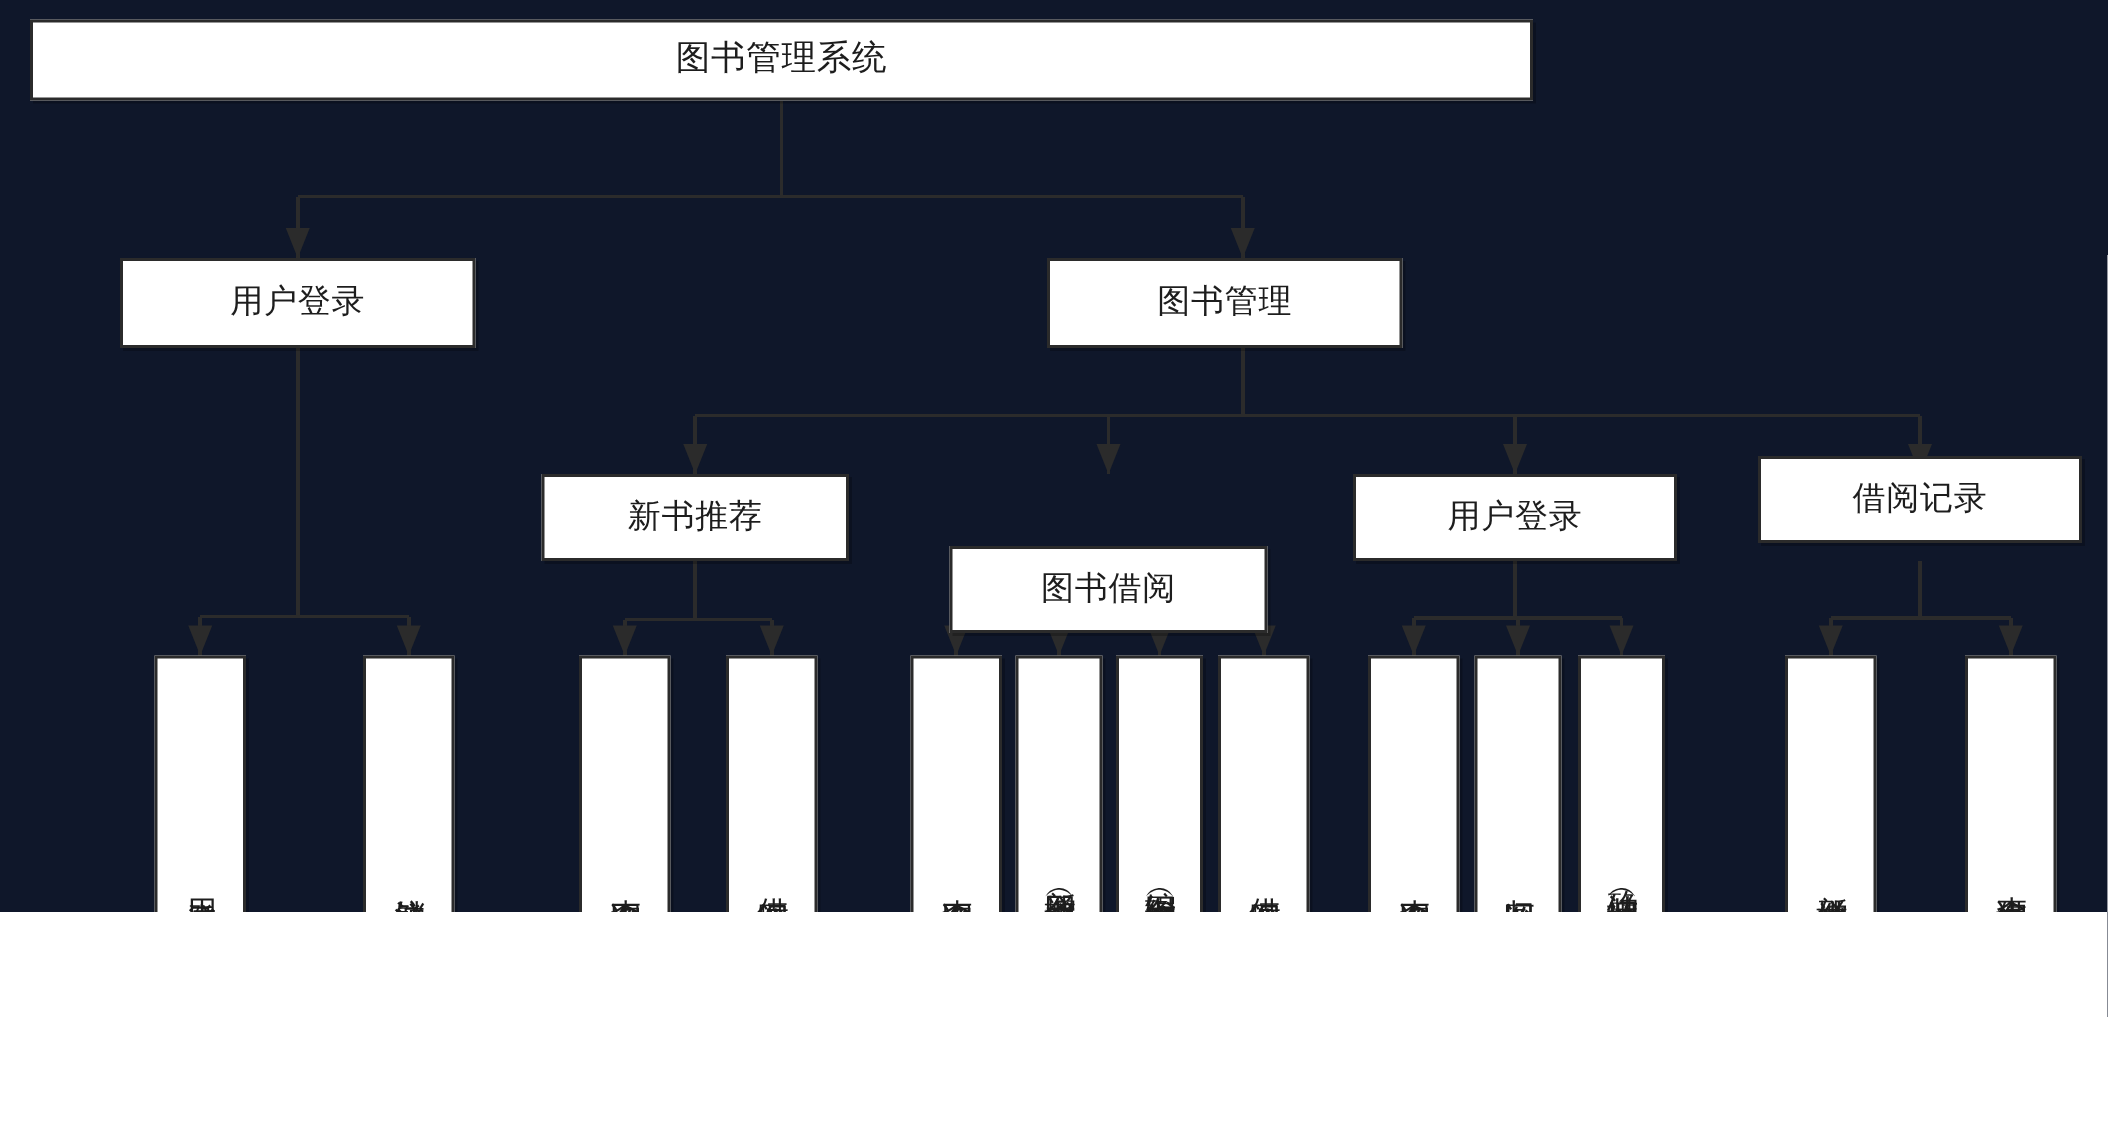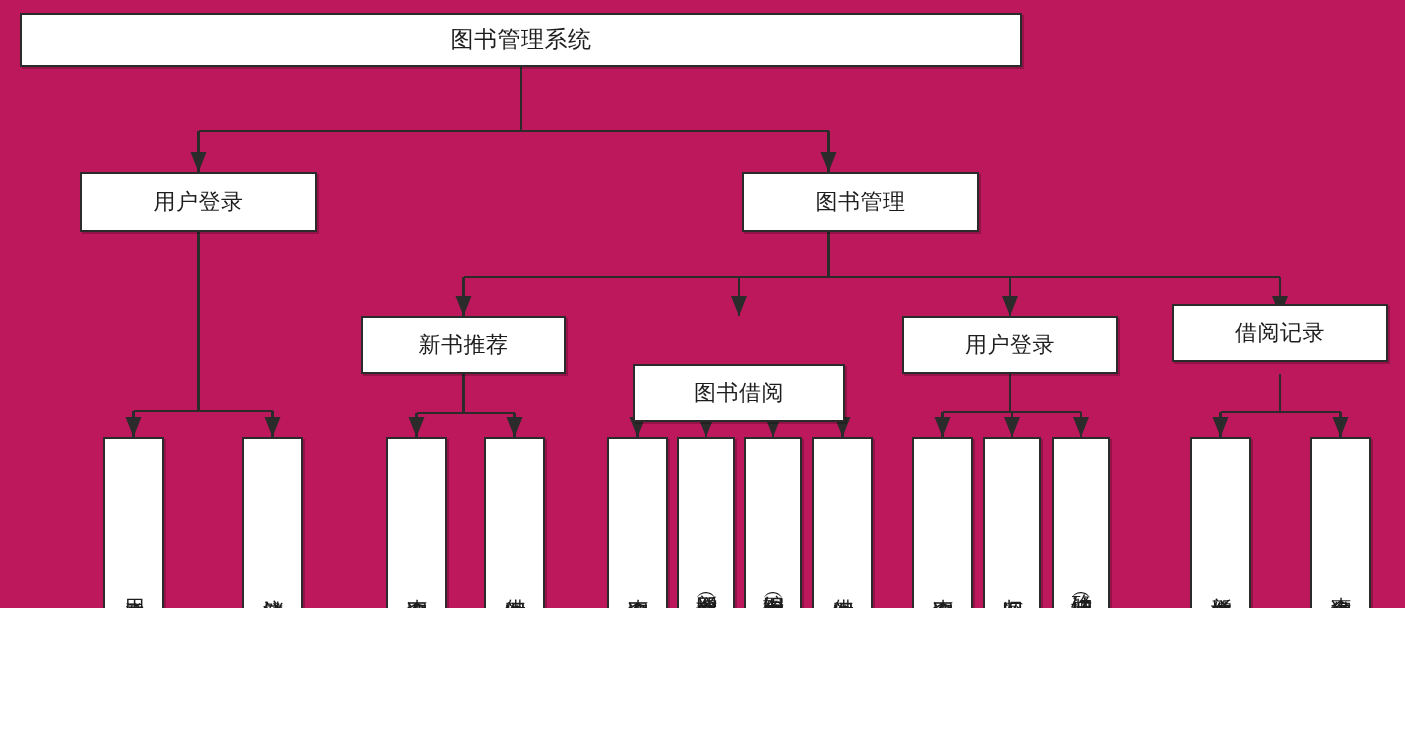--- a/index.html
+++ b/index.html
@@ -8,21 +8,21 @@
     padding: 0;
     background: #ffffff;
   }
   body {
     font-family: "DejaVu Sans", "Liberation Sans", sans-serif;
   }
   #canvas {
     position: relative;
     width: 1405px;
     height: 608px;
-    background: #be185d;
+    background: #0f172a;
     overflow: hidden;
   }
   svg.wires {
     position: absolute;
     left: 0;
     top: 0;
     width: 1405px;
     height: 747px;
     pointer-events: none;
   }
@@ -129,21 +129,21 @@
       <line x1="1340.5" y1="412" x2="1340.5" y2="437" stroke="#2b2b2b" stroke-width="2.4" shape-rendering="crispEdges"></line>
       <polygon points="1332.5,417 1348.5,417 1340.5,437" fill="#2b2b2b"></polygon>
     </svg>
   <div id="node-layer">
       <div class="node horizontal root" style="left: 20px; top: 13px; width: 1002px; height: 54px;">
         <span class="node-label">图书管理系统</span>
       </div>
       <div class="node horizontal" style="left: 80px; top: 172px; width: 237px; height: 60px;">
         <span class="node-label">用户登录</span>
       </div>
-      <div class="node horizontal" style="left: 742px; top: 172px; width: 237px; height: 60px;">
+      <div class="node horizontal" style="left: 698px; top: 172px; width: 237px; height: 60px;">
         <span class="node-label">图书管理</span>
       </div>
       <div class="node horizontal" style="left: 361px; top: 316px; width: 205px; height: 58px;">
         <span class="node-label">新书推荐</span>
       </div>
       <div class="node horizontal" style="left: 633px; top: 316px; width: 212px; height: 58px; margin-top: 48px;">
         <span class="node-label">图书借阅</span>
       </div>
       <div class="node horizontal" style="left: 902px; top: 316px; width: 216px; height: 58px;">
         <span class="node-label">用户登录</span>

